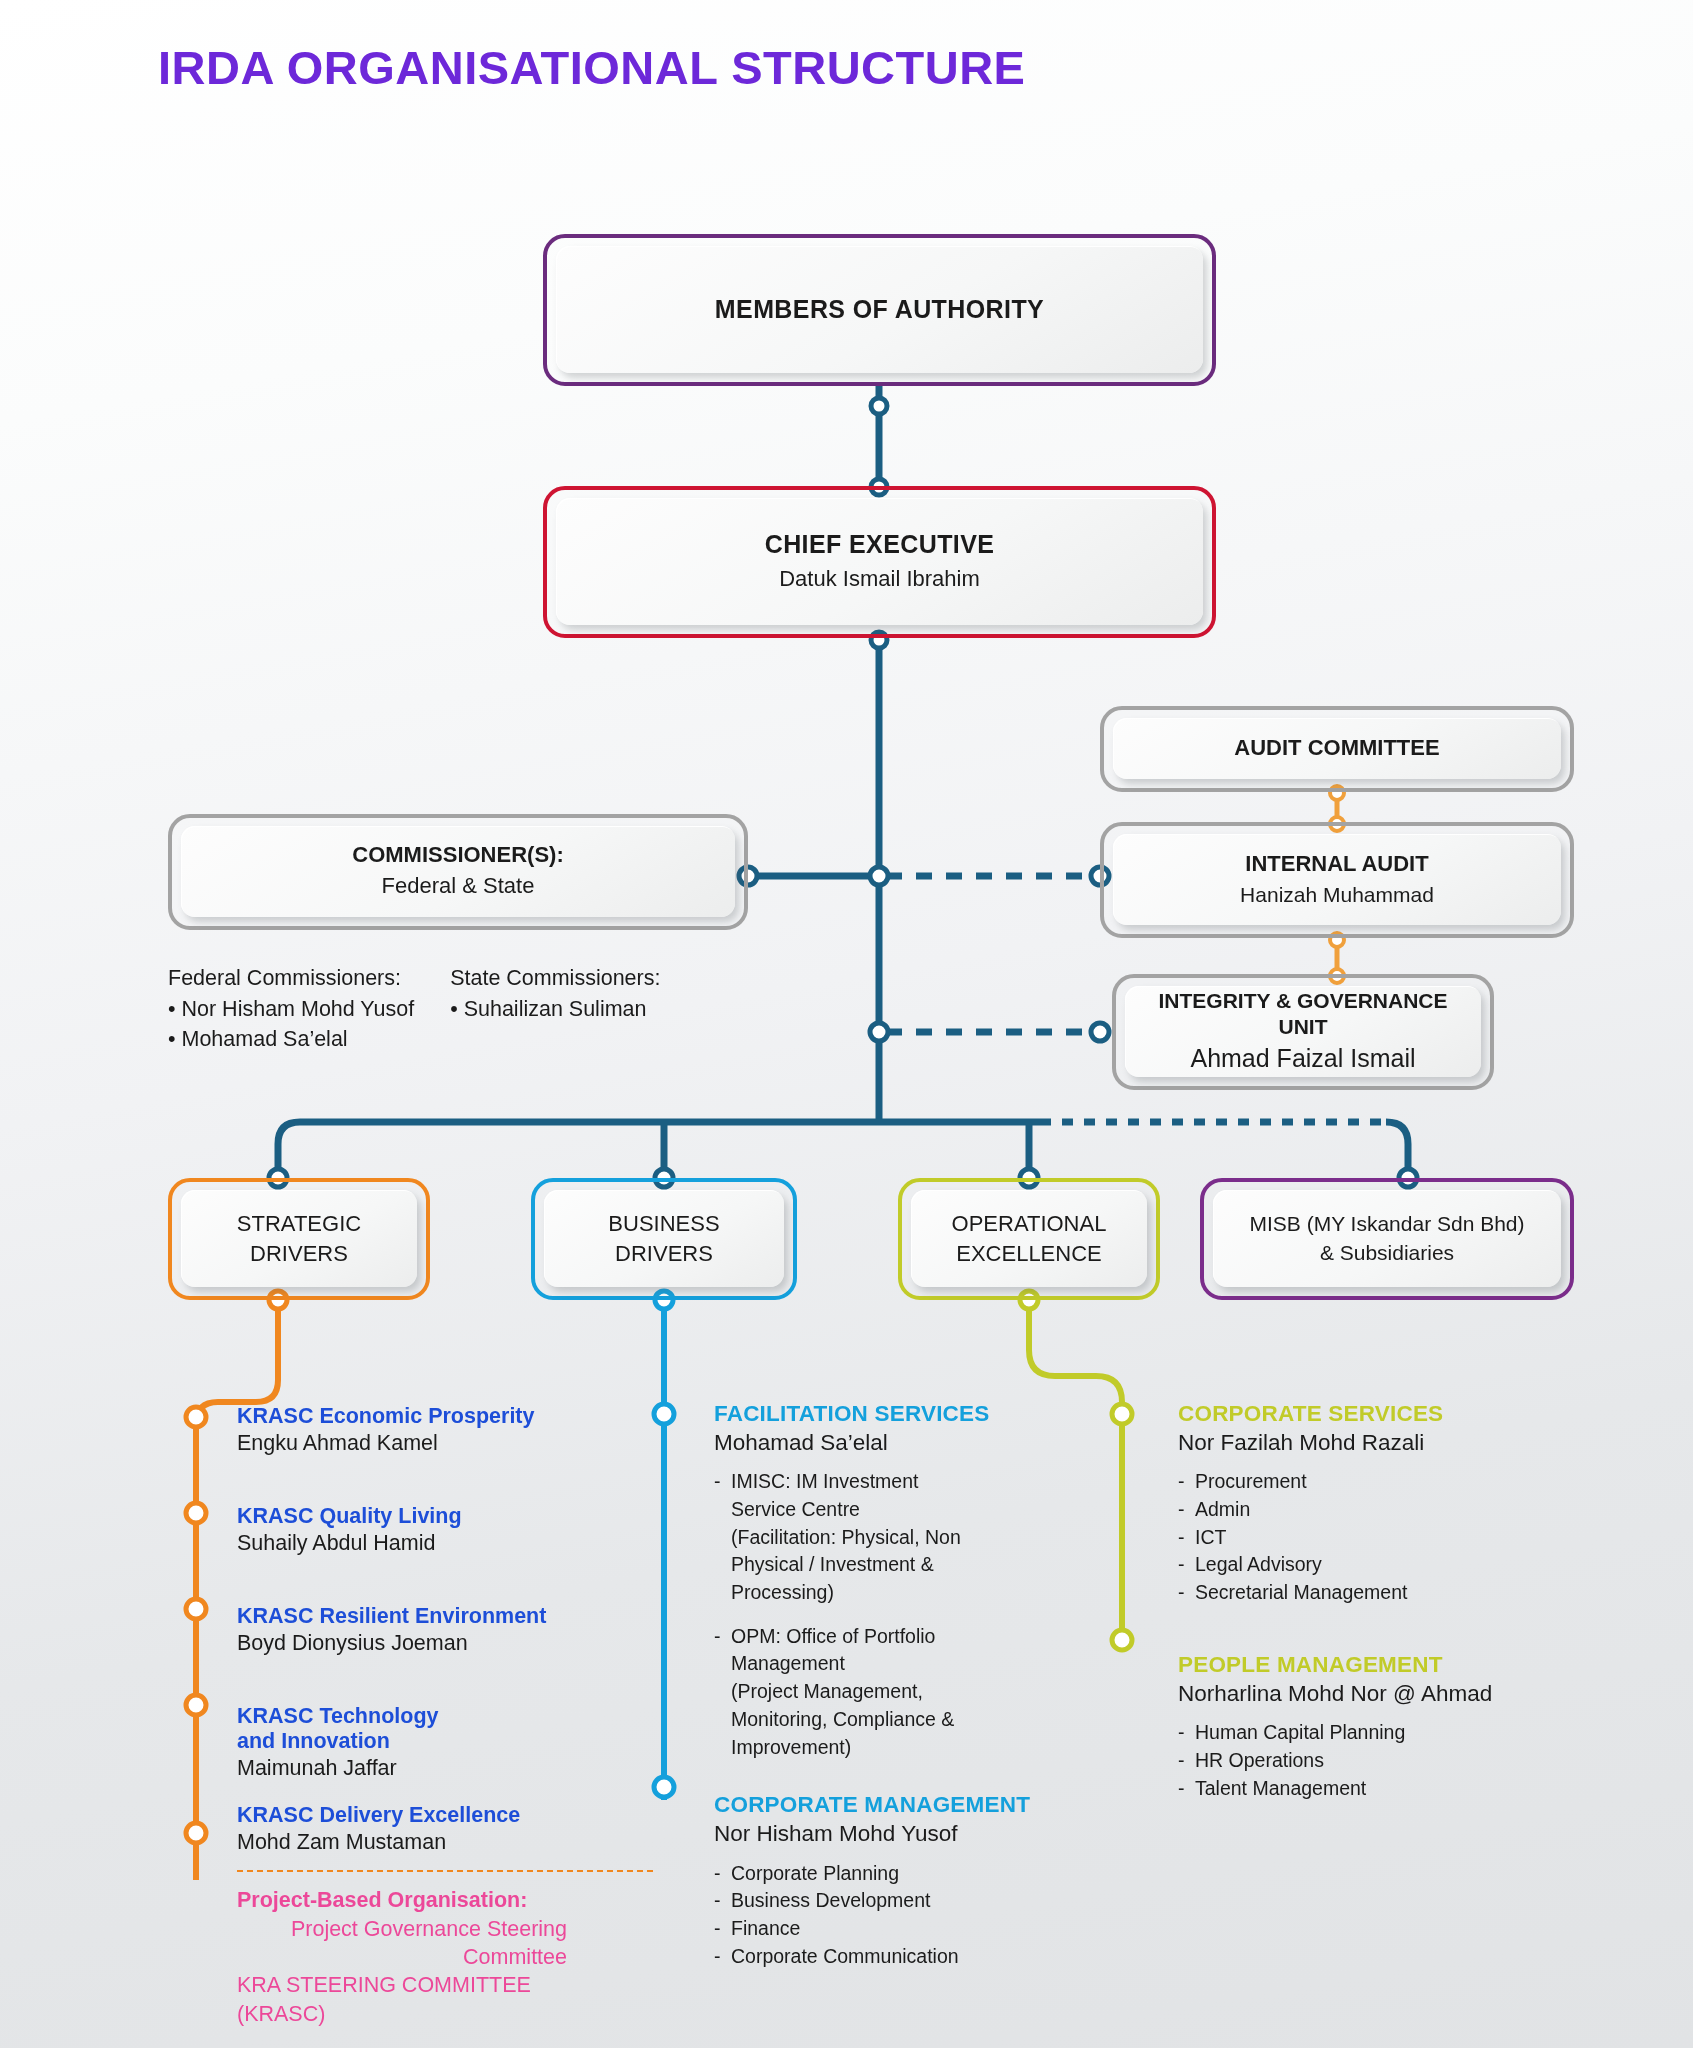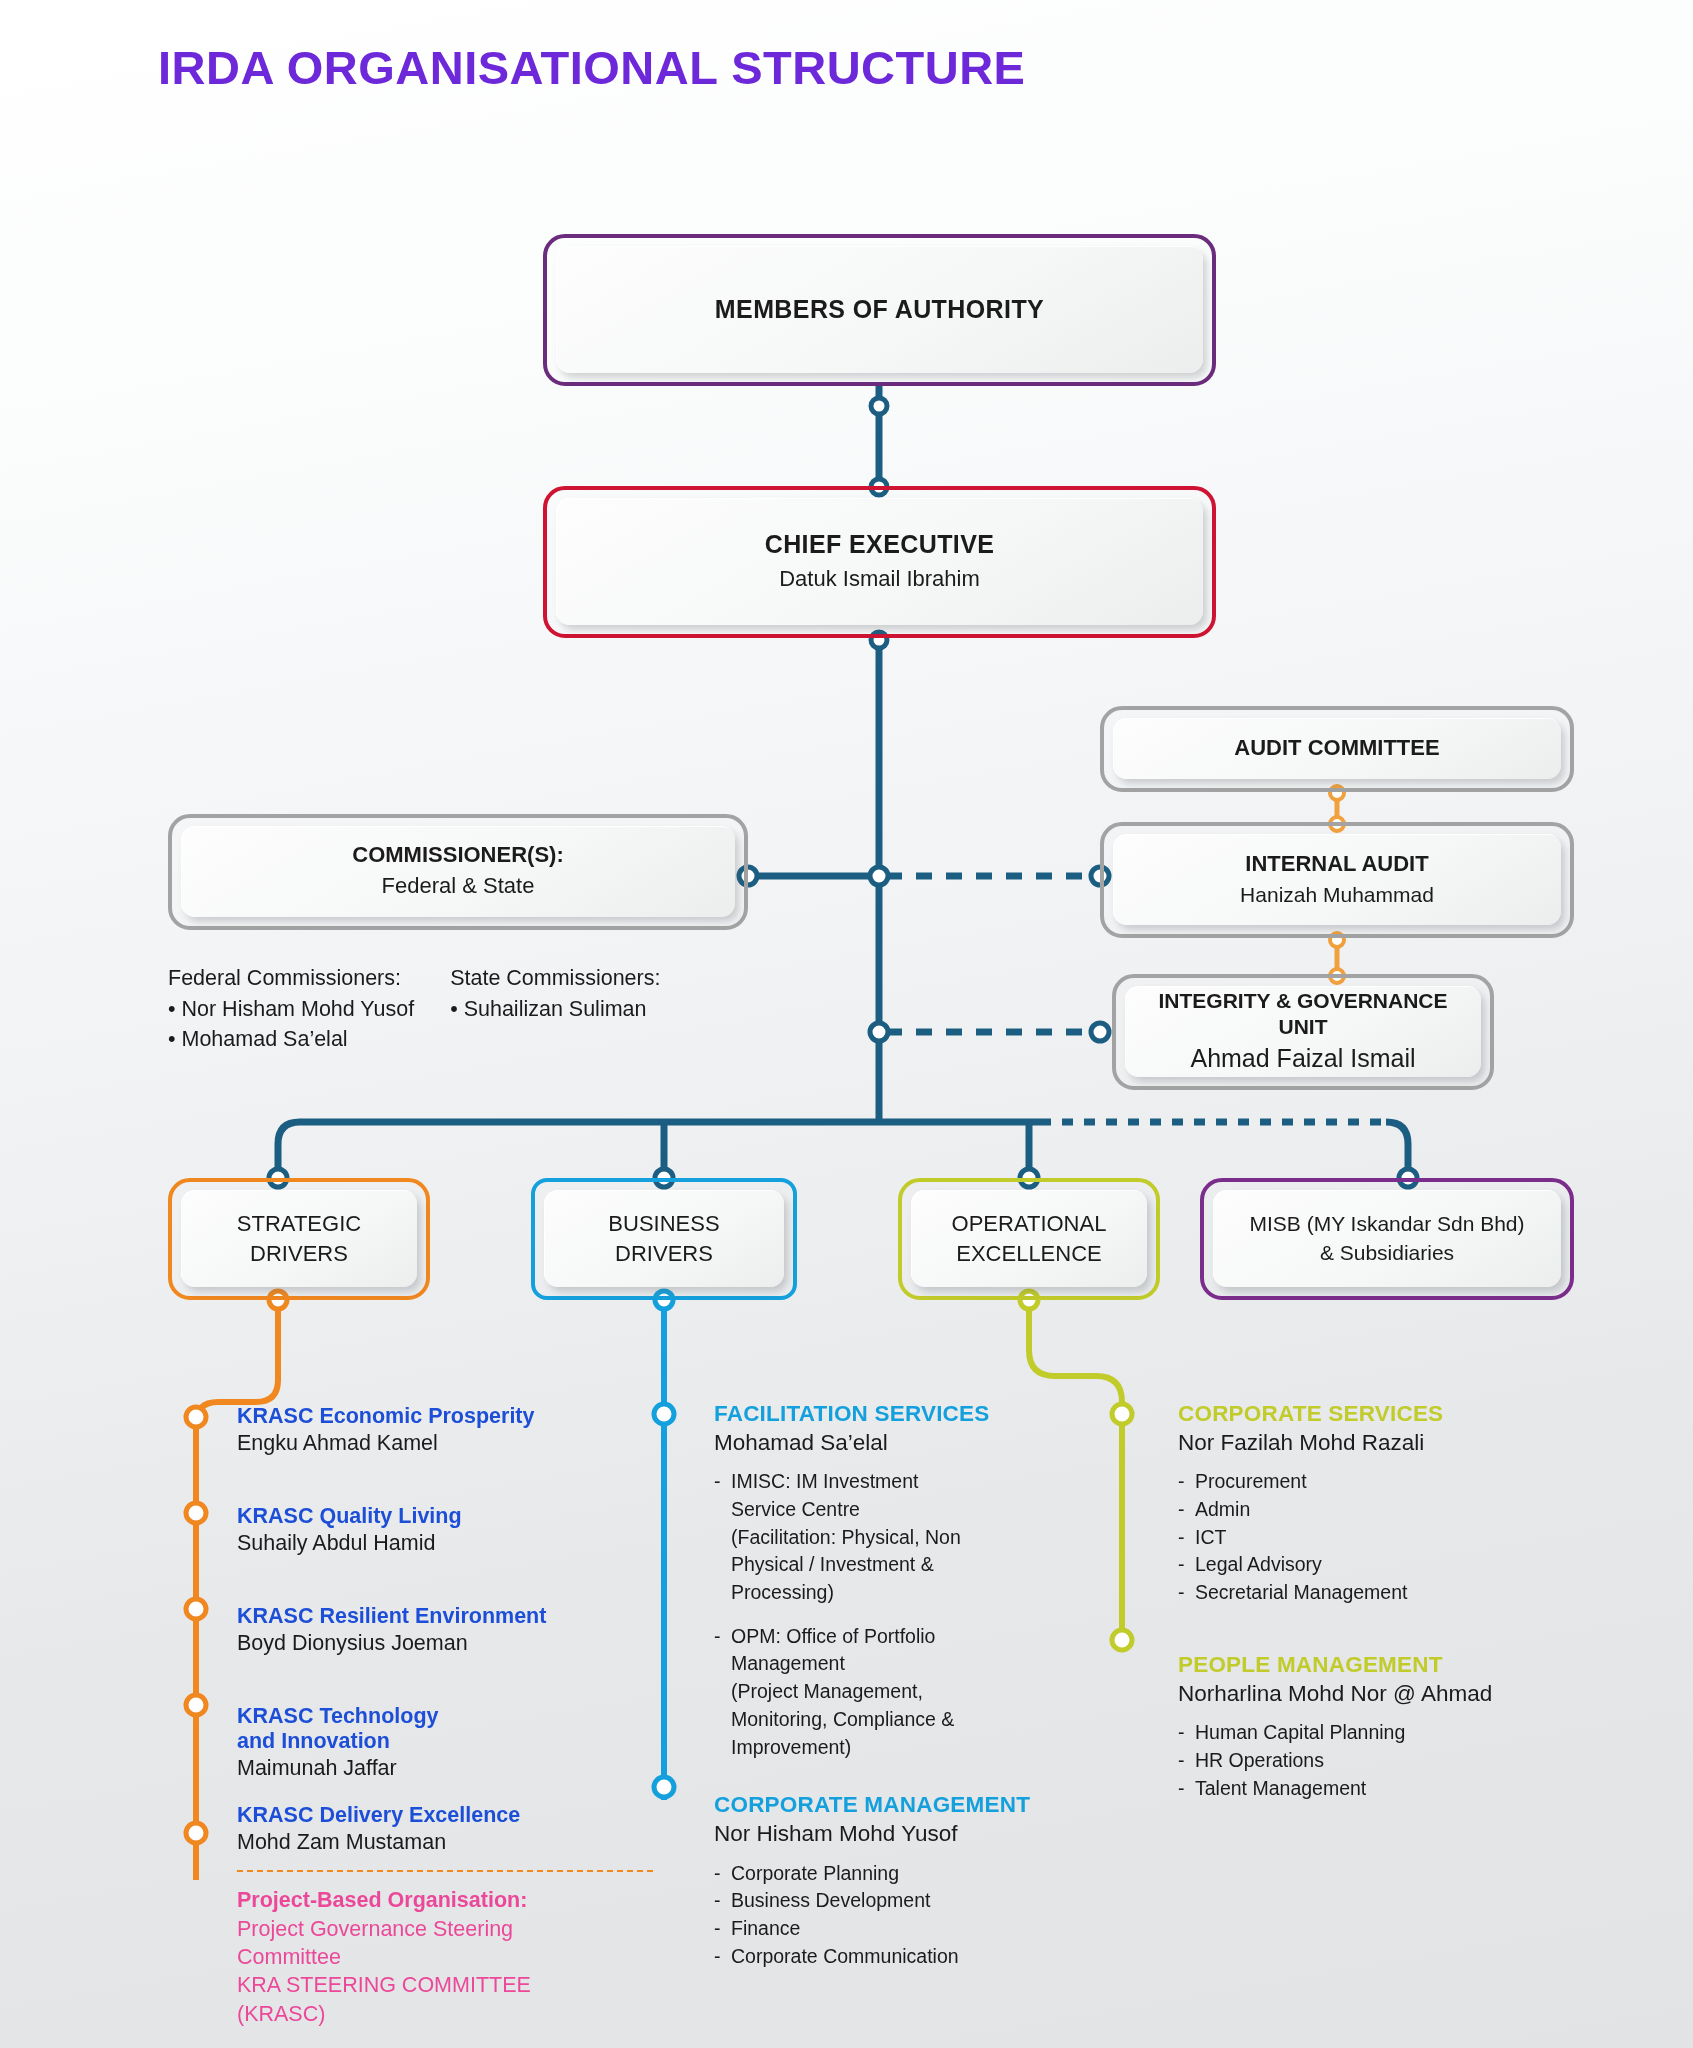--- a/index.html
+++ b/index.html
@@ -72,21 +72,21 @@
   #n-internal .t2 { font-size: 21px; margin-top: 3px; }
 
   #n-integrity { left: 1100px; top: 974px; width: 382px; height: 116px; margin-left: 12px; }
   #n-integrity .t1 { font-size: 21px; }
   #n-integrity .t2 { font-size: 25px; margin-top: 3px; }
 
   .pillar { height: 122px; top: 1178px; border-width: 4px; }
   .pillar .inner { padding: 4px 10px; }
   .pillar .t2 { font-size: 22px; line-height: 1.34; font-weight: normal; }
   #n-strategic   { left: 168px;  width: 262px; border-color: #F0871F; }
-  #n-business    { left: 531px;  width: 266px; border-color: #14A0DC; border-radius: 16px; }
+  #n-business    { left: 531px;  width: 266px; border-color: #14A0DC; }
   #n-operational { left: 898px;  width: 262px; border-color: #C1CB29; }
   #n-misb        { left: 1200px; width: 374px; border-color: #7B2D8B; }
   #n-misb .t2 { font-size: 21px; }
 
   
   .commlists { position: absolute; left: 168px; top: 963px; z-index: 3; display: flex; gap: 36px; }
   .commlists .col .hd { font-size: 21.5px; line-height: 1.42; }
   .commlists .col .li { font-size: 21.5px; line-height: 1.42; }
 
   
@@ -100,21 +100,21 @@
   .grp ul li .txt { flex: 1 1 auto; }
 
   
   #col-strategic { left: 237px; top: 1404px; width: 330px; }
   #col-strategic .krasc { margin-bottom: 0; }
   #col-strategic .ghead { color: #1d4ed8; font-size: 21.5px; }
   #col-strategic .gname { font-size: 21.5px; }
   .dashrule { border-top: 2.5px dashed #F0871F; width: 416px; margin: 14px 0 14px 0; }
   #col-strategic .pbo { color: #ec4899; }
   #col-strategic .pbo .l1 { font-weight: bold; font-size: 21.5px; line-height: 1.32; }
-  #col-strategic .pbo .l2 { font-size: 21.5px; line-height: 1.32; }
+  #col-strategic .pbo .l2 { font-size: 21.5px; line-height: 1.32; text-align: right; }
   #col-strategic .pbo .l3 { font-size: 21.5px; line-height: 1.32; }
 
   
   #col-business { left: 714px; top: 1400px; width: 290px; }
   #col-business .ghead { color: #14A0DC; font-size: 22.5px; letter-spacing: 0.2px; }
   #col-business .gname { font-size: 22.5px; margin-top: 2px; }
   #col-business ul li { font-size: 19.5px; }
   #col-business .sub { padding-left: 17px; font-size: 19.5px; line-height: 1.42; }
 
   

